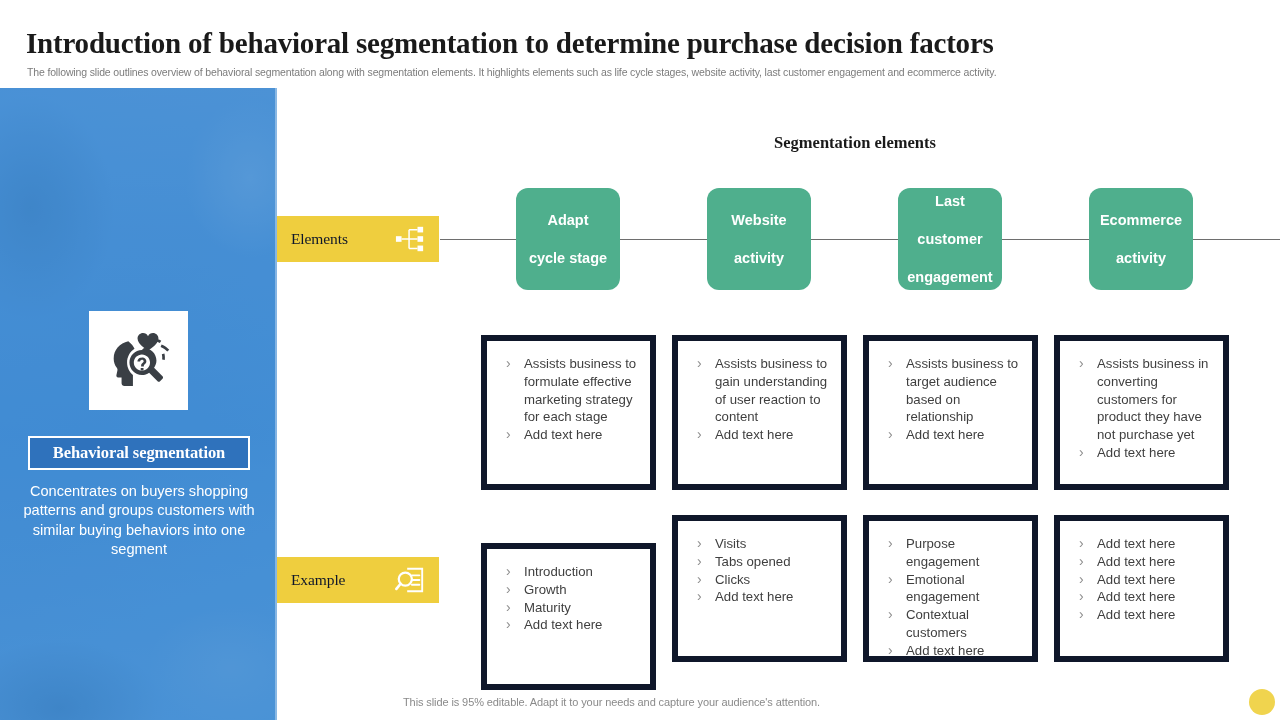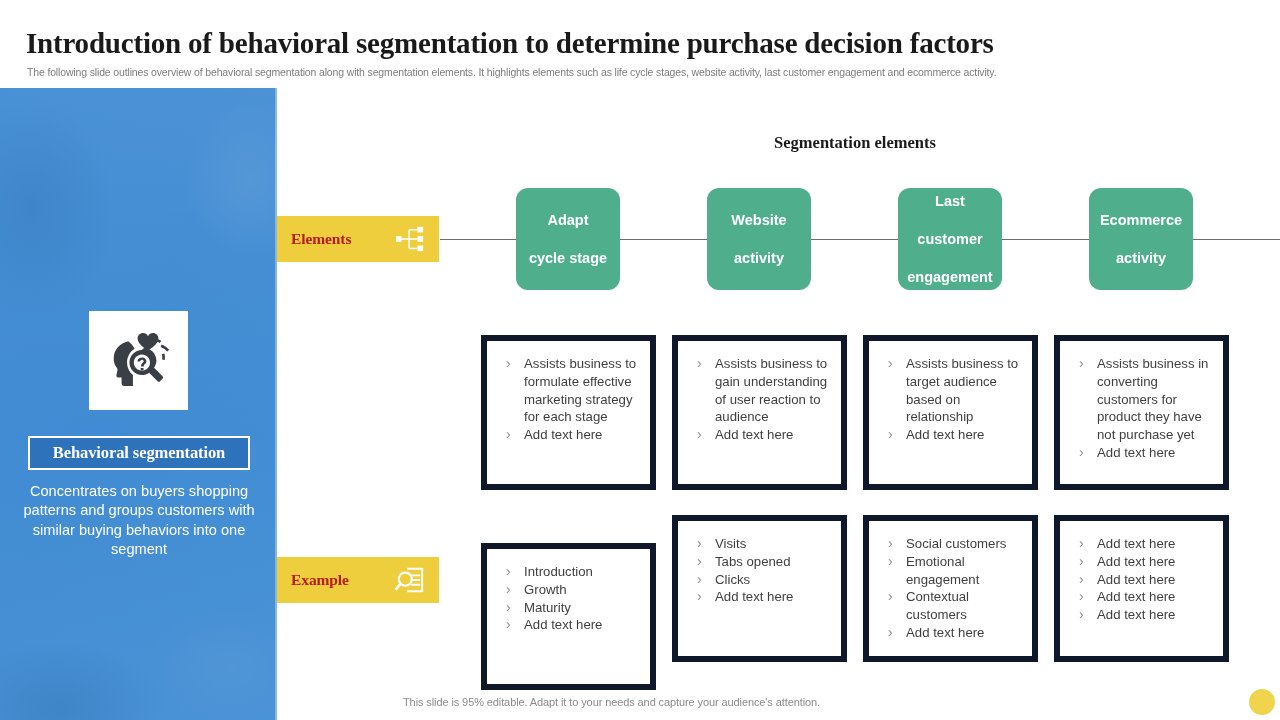--- a/index.html
+++ b/index.html
@@ -77,22 +77,22 @@
     background: #6e6e6e;
   }
 
   
   .row-chip {
     position: absolute; left: 277px; width: 162px; height: 46px;
     background: #efce3e; display: flex; align-items: center;
     justify-content: space-between; padding: 0 14px 0 14px;
   }
   .row-chip .chip-label {
-    font-family: "Liberation Serif", serif; font-weight: bold;
-    font-size: 15.5px; color: #b91c1c; letter-spacing: -0.1px;
+    font-family: "Liberation Serif", serif; font-weight: normal;
+    font-size: 15.5px; color: #0f172a; letter-spacing: -0.1px;
   }
   .row-chip .chip-icon { width: 30px; height: 30px; display: block; flex: none; }
   #chip-elements { top: 216px; }
   #chip-purpose  { top: 384px; }
   #chip-example  { top: 557px; }
 
   
   .element-card {
     position: absolute; top: 188px; width: 104px; height: 102px;
     background: #4faf8d; color: #ffffff;
@@ -202,21 +202,21 @@
 
   <div class="row-purpose">
     <div class="content-box" style="left:481px; width:175px;">
       <ul class="bullet-list">
         <li class="bullet-item">Assists business to formulate effective marketing strategy for each stage</li>
         <li class="bullet-item">Add text here</li>
       </ul>
     </div>
     <div class="content-box" style="left:672px; width:175px;">
       <ul class="bullet-list">
-        <li class="bullet-item">Assists business to gain understanding of user reaction to audience</li>
+        <li class="bullet-item">Assists business to gain understanding of user reaction to content</li>
         <li class="bullet-item">Add text here</li>
       </ul>
     </div>
     <div class="content-box" style="left:863px; width:175px;">
       <ul class="bullet-list">
         <li class="bullet-item">Assists business to target audience based on relationship</li>
         <li class="bullet-item">Add text here</li>
       </ul>
     </div>
     <div class="content-box" style="left:1054px; width:175px;">
@@ -239,21 +239,21 @@
     <div class="content-box" style="left:672px; width:175px;">
       <ul class="bullet-list">
         <li class="bullet-item">Visits</li>
         <li class="bullet-item">Tabs opened</li>
         <li class="bullet-item">Clicks</li>
         <li class="bullet-item">Add text here</li>
       </ul>
     </div>
     <div class="content-box" style="left:863px; width:175px;">
       <ul class="bullet-list">
-        <li class="bullet-item">Social customers</li>
+        <li class="bullet-item">Purpose engagement</li>
         <li class="bullet-item">Emotional engagement</li>
         <li class="bullet-item">Contextual customers</li>
         <li class="bullet-item">Add text here</li>
       </ul>
     </div>
     <div class="content-box" style="left:1054px; width:175px;">
       <ul class="bullet-list">
         <li class="bullet-item">Add text here</li>
         <li class="bullet-item">Add text here</li>
         <li class="bullet-item">Add text here</li>

